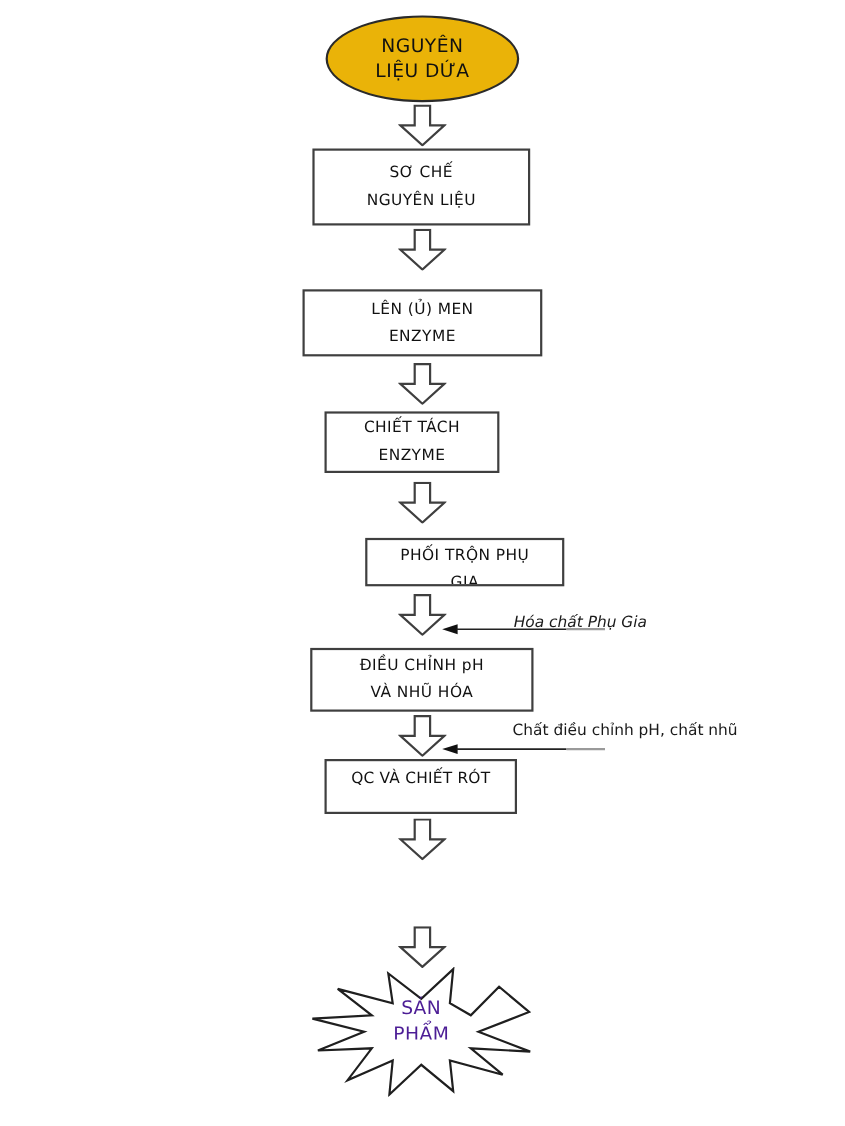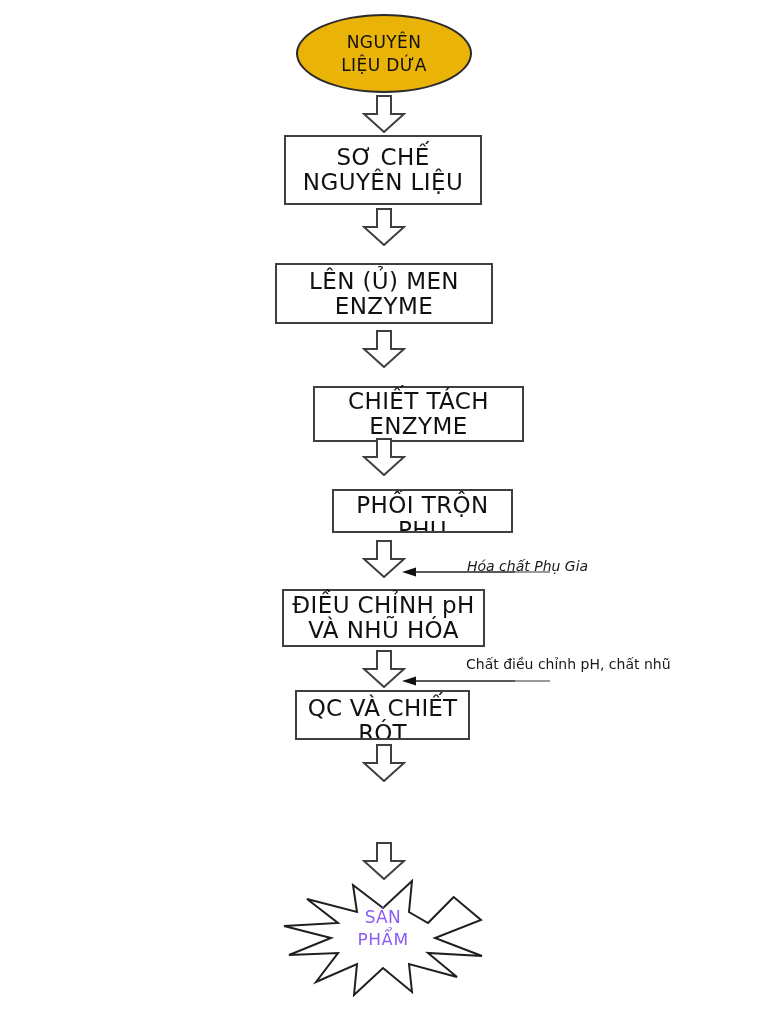--- a/index.html
+++ b/index.html
@@ -28,21 +28,21 @@
     border: 2px solid #3f3f3f;
     background: #ffffff;
   }
   .node.ellipse {
     border: 2px solid #2a2a2a;
     border-radius: 50%;
     background: #eab308;
   }
   .node-label {
     white-space: pre-line;
-    font-size: 23px;
+    font-size: 14px;
     line-height: 25px;
     letter-spacing: 0.4px;
     color: #111111;
   }
   .node.ellipse .node-label {
     font-size: 17px;
     line-height: 23px;
   }
   .node.v-top {
     align-items: flex-start;
@@ -64,21 +64,21 @@
     left: 333px;
     top: 906px;
     width: 100px;
     height: 39px;
     overflow: hidden;
     text-align: center;
     font-size: 17px;
     line-height: 23px;
     letter-spacing: 0.4px;
     white-space: pre-line;
-    color: #8b5cf6;
+    color: #4c1d95;
   }
 </style>
 </head>
 <body>
 
 <div id="canvas">
 
   <div class="node ellipse" style="left:296px; top:14px; width:176px; height:79px;">
     <span class="node-label">NGUYÊN
 LIỆU DỨA</span>
@@ -99,21 +99,21 @@
 
   <div class="node rect" style="left:275px; top:263px; width:218px; height:61px;">
     <span class="node-label">LÊN (Ủ) MEN
 ENZYME</span>
   </div>
 
   <svg class="abs" style="left:362px; top:330px;" width="44" height="38" viewBox="0 0 44 38">
     <path d="M15 1 H29 V19 H42 L22 37 L2 19 H15 Z" fill="#ffffff" stroke="#3f3f3f" stroke-width="2"></path>
   </svg>
 
-  <div class="node rect" style="left:313px; top:374px; width:211px; height:56px;margin-top:12px;">
+  <div class="node rect" style="left:295px; top:374px; width:159px; height:56px;">
     <span class="node-label">CHIẾT TÁCH
 ENZYME</span>
   </div>
 
   <svg class="abs" style="left:362px; top:438px;" width="44" height="38" viewBox="0 0 44 38">
     <path d="M15 1 H29 V19 H42 L22 37 L2 19 H15 Z" fill="#ffffff" stroke="#3f3f3f" stroke-width="2"></path>
   </svg>
 
   <div class="node rect v-top" style="left:292px; top:489px; width:181px; height:44px;margin-left:40px;">
     <span class="node-label">PHỐI TRỘN PHỤ

